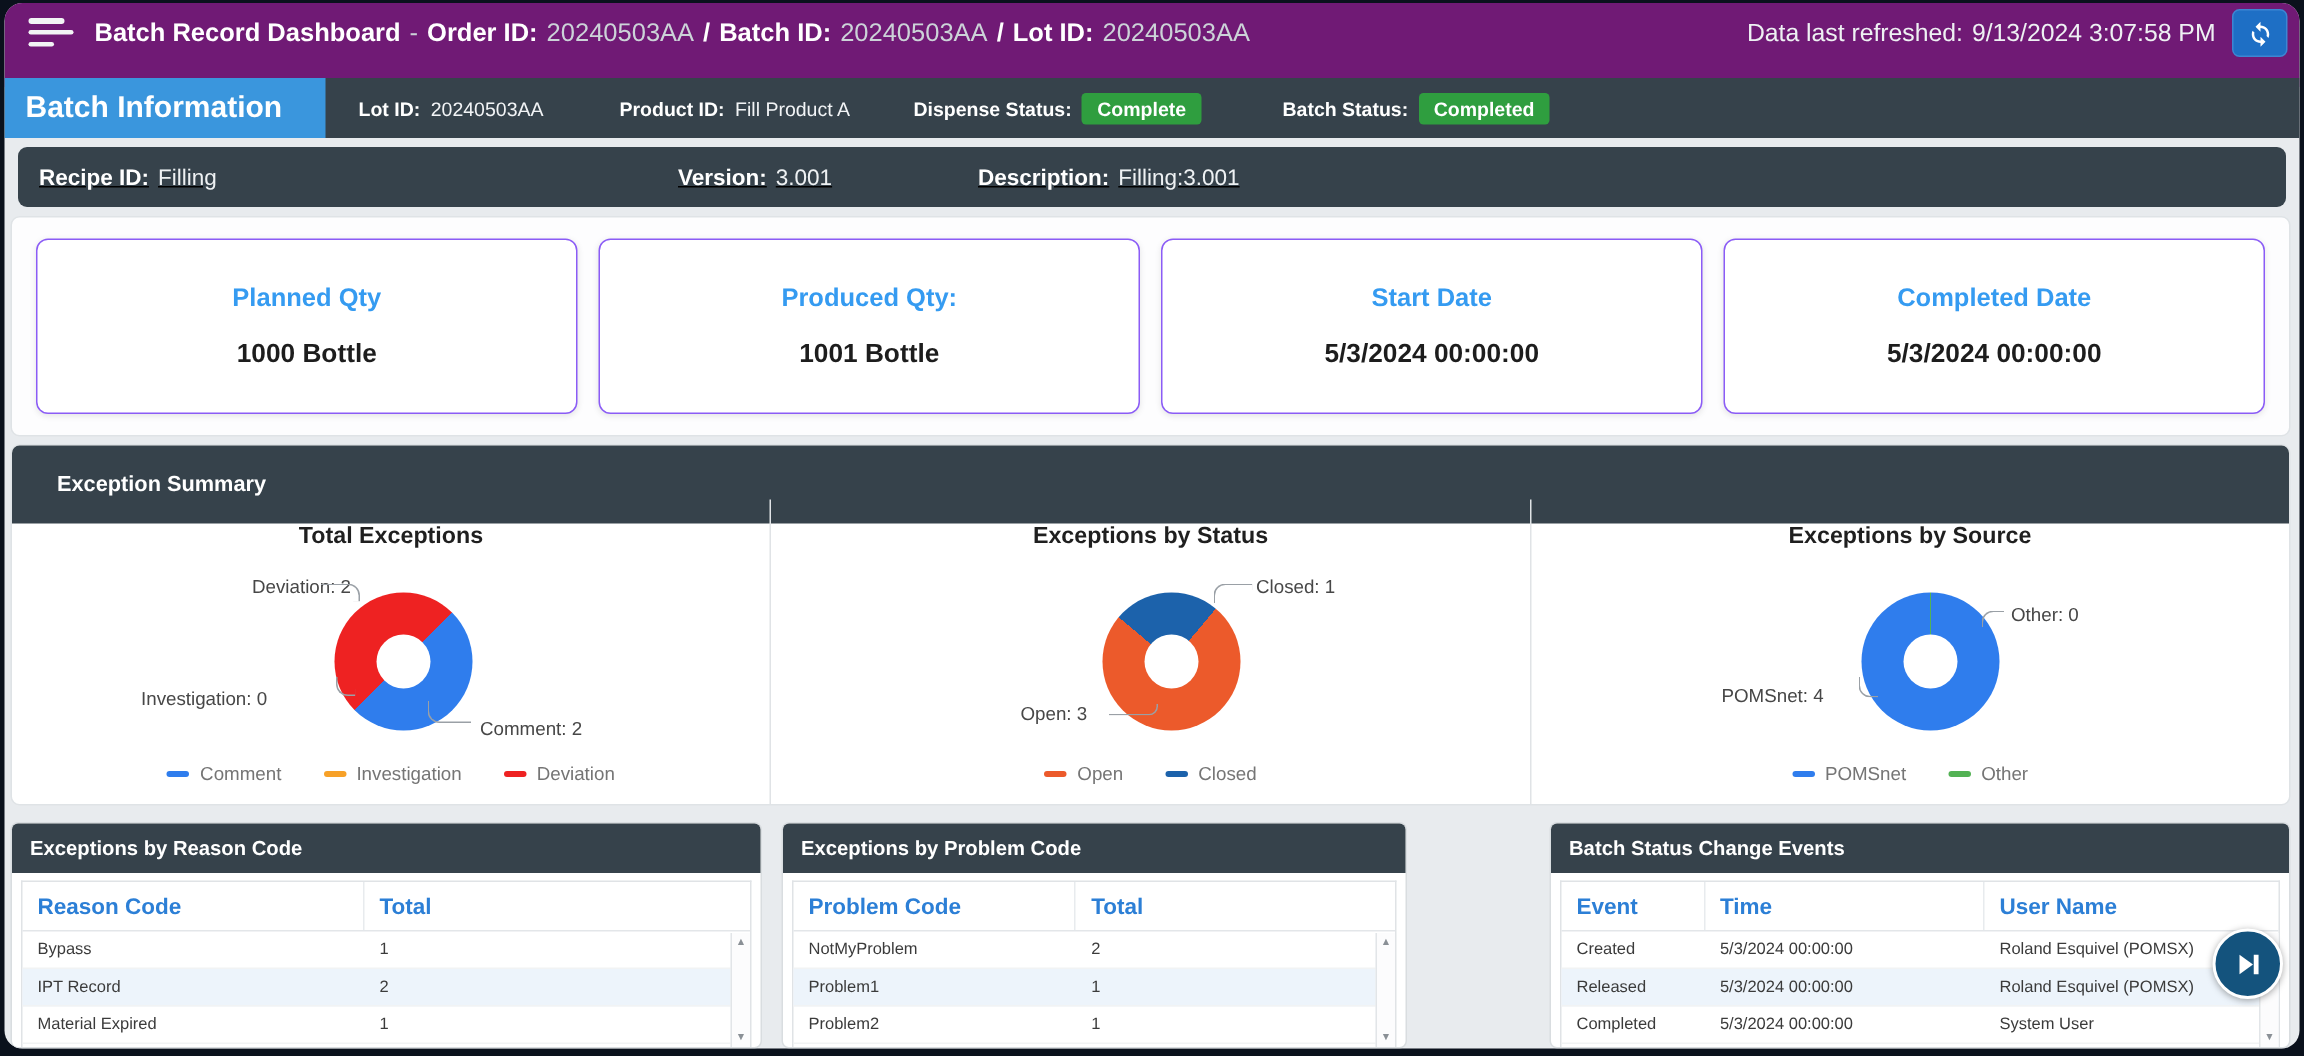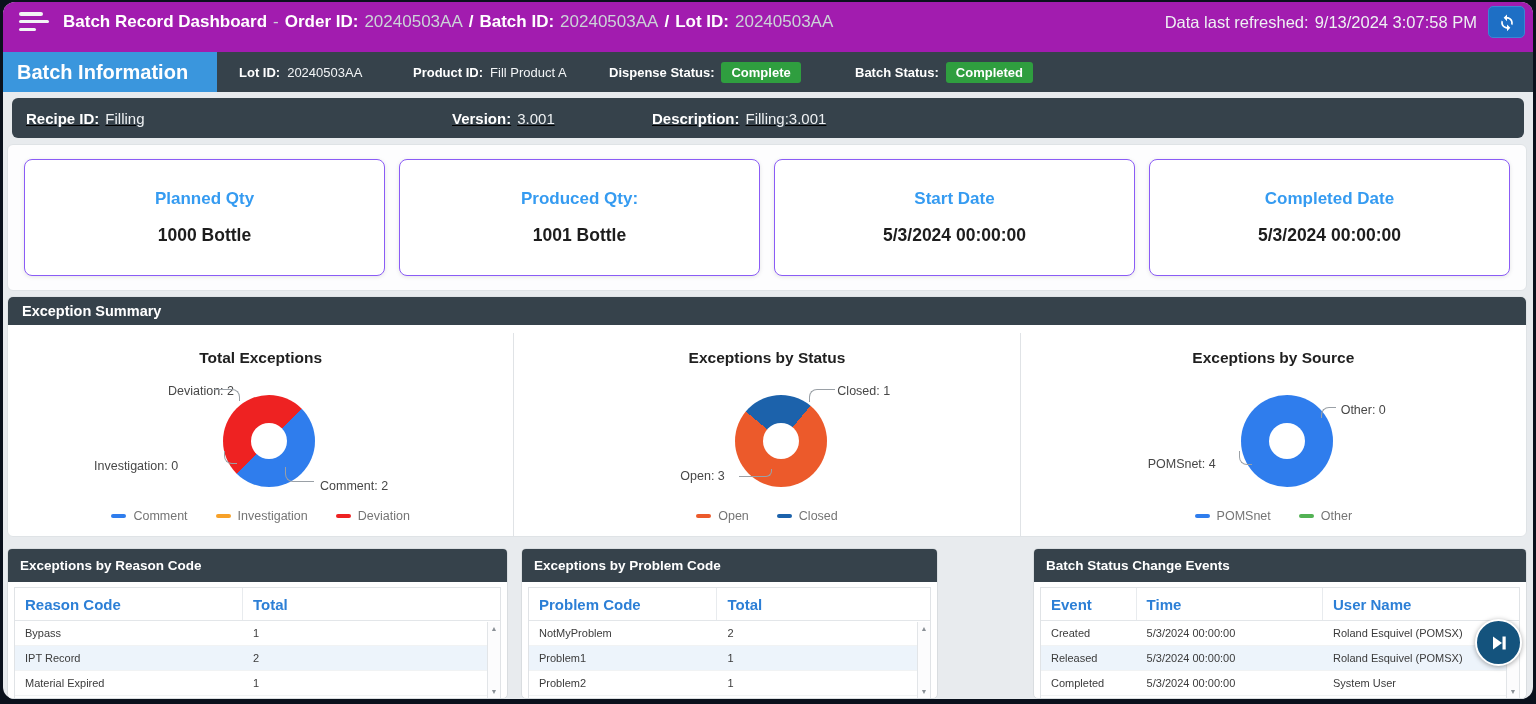--- a/index.html
+++ b/index.html
@@ -1,21 +1,21 @@
 <!DOCTYPE html>
 <html><head>
 <meta charset="utf-8">
 <style>
   * { margin:0; padding:0; box-sizing:border-box; }
   html,body { width:1536px; height:704px; }
   body { background:#0a111c; font-family:"Liberation Sans", sans-serif; position:relative; overflow:hidden; }
   .frame { position:absolute; top:2px; left:3px; right:3px; bottom:5px; background:#e8ebee; border-radius:12px; overflow:hidden; }
 
   
-  .app-header { position:absolute; top:0; left:0; right:0; height:56px; background:#a21caf; display:flex; align-items:center; }
+  .app-header { position:absolute; top:0; left:0; right:0; height:56px; background:#701a75; display:flex; align-items:center; }
   .hamburger { position:absolute; left:16px; top:10px; width:30px; height:21px; cursor:pointer; }
   .hamburger .bar { height:3.6px; border-radius:2px; background:#f2f4f5; margin-bottom:4.2px; }
   .hamburger .b1 { width:24px; } .hamburger .b2 { width:30px; } .hamburger .b3 { width:17px; }
   .app-title { position:absolute; left:60px; top:0; height:40px; display:flex; align-items:center; gap:6px; font-size:17px; white-space:nowrap; }
   .app-title .tl { color:#ffffff; font-weight:700; }
   .app-title .tv { color:#ccd3d8; font-weight:400; }
   .refresh-text { position:absolute; right:56px; top:0; height:40px; display:flex; align-items:center; gap:6px; font-size:16.5px; color:#eef1f3; }
   .refresh-btn { position:absolute; right:8px; top:4px; width:37px; height:32px; background:#1e6fc5; border:1px solid #3c86d3; border-radius:5px; display:flex; align-items:center; justify-content:center; cursor:pointer; }
 
   
@@ -33,21 +33,21 @@
   .rfield .val { color:#eef1f3; }
 
   
   .cards-panel { position:absolute; top:142px; left:4px; width:1520px; height:147px; background:#fdfdfe; border:1px solid #dfe3e6; border-radius:6px; display:flex; gap:14px; padding:14px 16px; }
   .card { flex:1; background:#ffffff; border:1px solid #8b5cf6; border-radius:8px; box-shadow:0 1px 4px rgba(0,0,0,.10); display:flex; flex-direction:column; align-items:center; justify-content:center; gap:16px; }
   .card .c-title { color:#359bf1; font-size:17px; font-weight:600; }
   .card .c-value { color:#1d1d1d; font-size:17.5px; font-weight:700; }
 
   
   .summary-panel { position:absolute; top:294px; left:4px; width:1520px; height:241px; background:#fff; border:1px solid #dfe3e6; border-radius:6px; }
-  .panel-head { height:28px; background:#36424b; border-radius:5px 5px 0 0; display:flex; align-items:center; padding-left:14px; color:#fff; font-weight:700; }
+  .panel-head { height:52px; background:#36424b; border-radius:5px 5px 0 0; display:flex; align-items:center; padding-left:30px; color:#fff; font-weight:700; }
   .summary-panel .panel-head { font-size:14.5px; }
   .summary-body { position:absolute; top:36px; bottom:0; left:0; right:0; display:flex; }
   .chart-col { position:relative; flex:1; }
   .chart-col.sep { border-right:1px solid #e0e3e6; }
   .chart-title { position:absolute; top:16px; left:0; right:0; text-align:center; font-size:15.5px; font-weight:700; color:#1f1f1f; }
   .donut { position:absolute; width:92px; height:92px; border-radius:50%; }
   .donut::after { content:""; position:absolute; inset:28px; background:#fff; border-radius:50%; }
   .callout { position:absolute; font-size:12.5px; color:#474747; white-space:nowrap; }
   .conn { position:absolute; }
   .legend { position:absolute; bottom:13px; left:0; right:0; display:flex; justify-content:center; gap:28px; }

